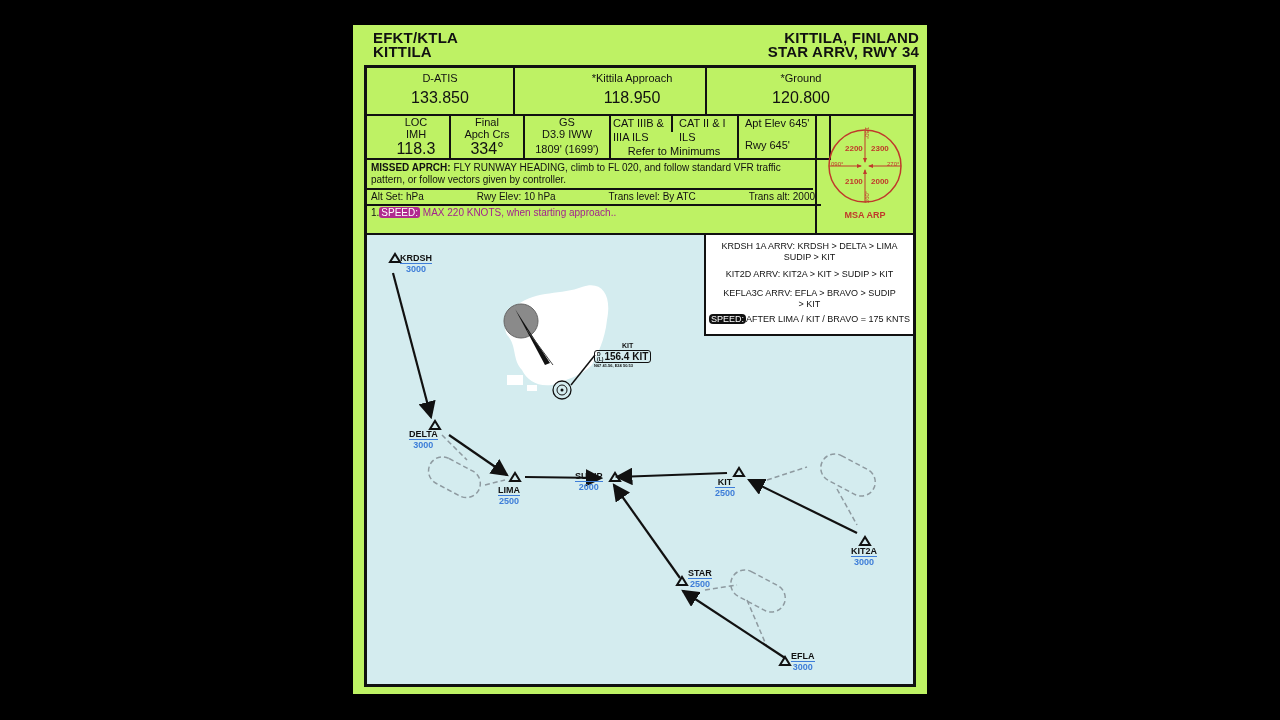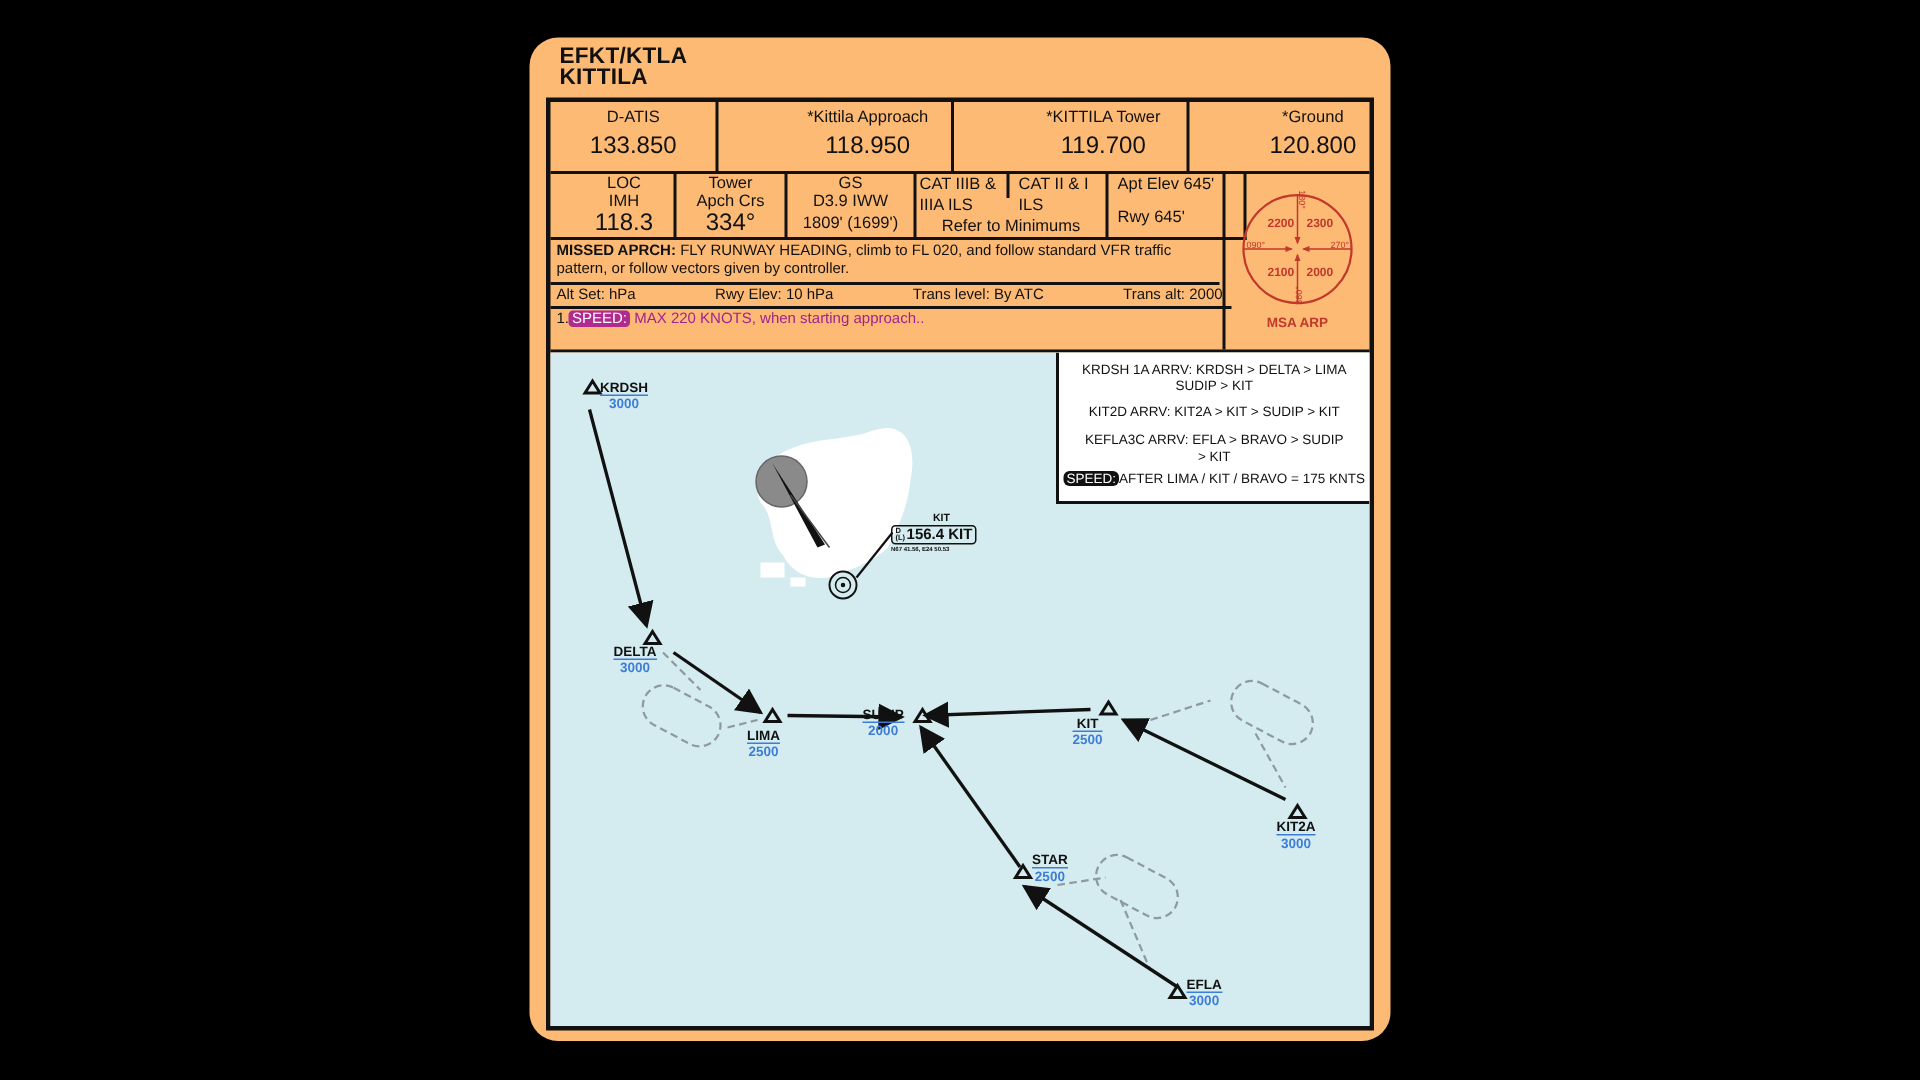--- a/index.html
+++ b/index.html
@@ -1,17 +1,17 @@
 <!DOCTYPE html>
 <html><head>
 <meta charset="utf-8">
 <style>
   html, body { margin:0; padding:0; background:#000; }
   body { width:1280px; height:720px; position:relative; overflow:hidden; font-family:"Liberation Sans", sans-serif; color:#111; }
-  .page { position:absolute; left:353px; top:25px; width:574px; height:669px; background:#fdba74;border-radius:19px; }
+  .page { position:absolute; left:353px; top:25px; width:574px; height:669px; background:#bef264; }
   .hdr-l { position:absolute; left:20px; top:6px; font-weight:bold; font-size:15px; line-height:14px; letter-spacing:0.2px; }
   .hdr-r { position:absolute; right:8px; top:6px; font-weight:bold; font-size:15px; line-height:14px; text-align:right; letter-spacing:0.2px; }
   .frame { position:absolute; left:11px; top:40px; width:552px; height:622px; border:3px solid #111; box-sizing:border-box; }
   .freq-row { position:absolute; left:0; top:0; width:546px; height:46px; display:flex; border-bottom:2px solid #111;gap:44px; }
   .freq { border-right:2px solid #111; text-align:center; box-sizing:border-box; }
   .freq:last-child { border-right:none; }
   .freq .lbl { font-size:11px; margin-top:4px; }
   .freq .val { font-size:16px; margin-top:5px; }
   .info-row { position:absolute; left:0; top:46px; width:446px; height:44px; display:flex; border-bottom:2px solid #111; border-right:2px solid #111; box-sizing:content-box;padding-left:16px; }
   .cell { border-right:2px solid #111; text-align:center; font-size:11px; line-height:12px; box-sizing:border-box; position:relative; }
@@ -33,50 +33,50 @@
   svg { position:absolute; left:0; top:0; }
 </style>
 </head>
 <body>
 
 <div class="page">
   <div class="hdr-l">
     <div>EFKT/KTLA</div>
     <div>KITTILA</div>
   </div>
+  <div class="hdr-r">
+    <div>KITTILA, FINLAND</div>
+    <div>STAR ARRV, RWY 34</div>
+  </div>
 
   <div class="frame">
 
     <div class="freq-row">
       <div class="freq" style="width:148px">
         <div class="lbl">D-ATIS</div>
         <div class="val">133.850</div>
       </div>
       <div class="freq" style="width:148px">
         <div class="lbl">*Kittila Approach</div>
         <div class="val">118.950</div>
-      </div>
-      <div class="freq" style="width:150px">
-        <div class="lbl">*KITTILA Tower</div>
-        <div class="val">119.700</div>
       </div>
       <div class="freq" style="width:100px">
         <div class="lbl">*Ground</div>
         <div class="val">120.800</div>
       </div>
     </div>
 
     <div class="info-row">
       <div class="cell" style="width:68px;padding-top:2px">
         <div>LOC</div>
         <div>IMH</div>
         <div class="big">118.3</div>
       </div>
       <div class="cell" style="width:74px;padding-top:2px">
-        <div>Tower</div>
+        <div>Final</div>
         <div>Apch Crs</div>
         <div class="big">334°</div>
       </div>
       <div class="cell" style="width:86px;padding-top:2px">
         <div>GS</div>
         <div>D3.9 IWW</div>
         <div style="margin-top:3px">1809' (1699')</div>
       </div>
       <div class="cell" style="width:128px;font-size:11px;text-align:left">
         <div style="position:absolute;left:2px;top:2px;width:58px;line-height:14px">CAT IIIB &amp; IIIA ILS</div>

